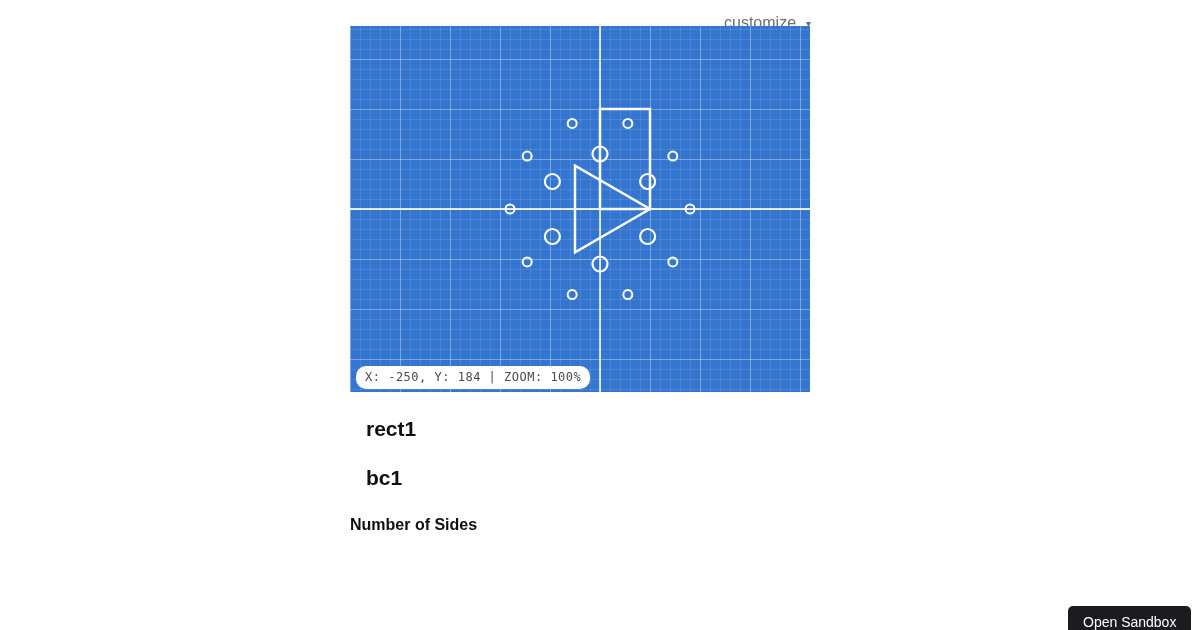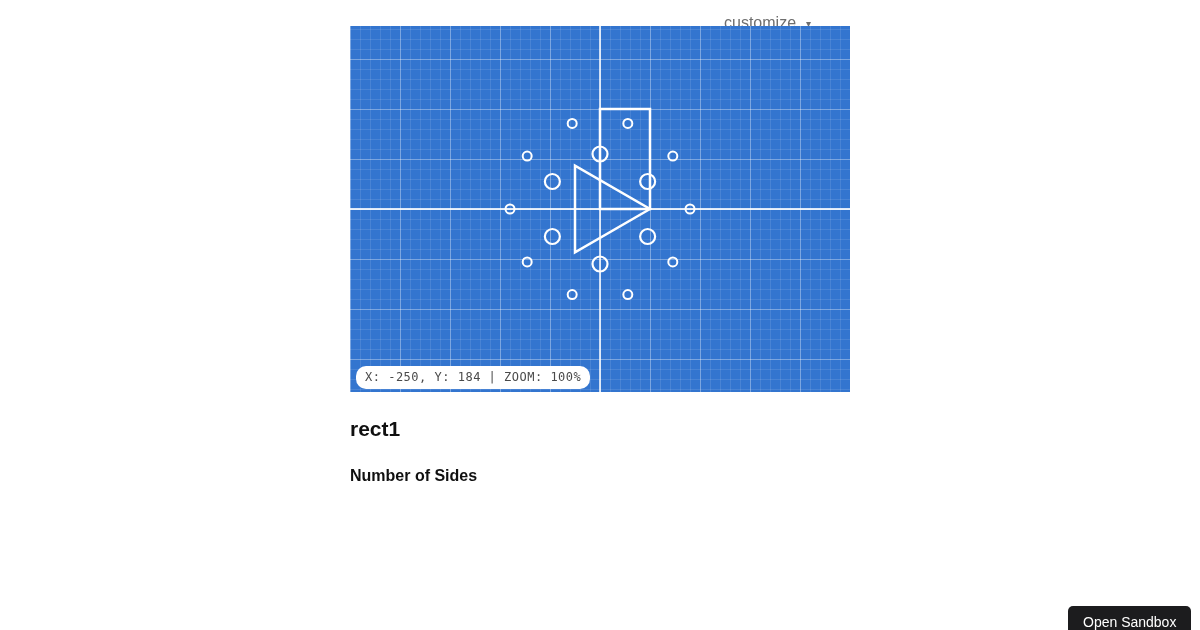--- a/index.html
+++ b/index.html
@@ -20,21 +20,21 @@
     font-size: 16px; color: #6e6e6e;
     display: flex; align-items: center; gap: 10px;
     cursor: pointer; white-space: nowrap;
   }
   .customize .caret { font-size: 10px; color: #6e6e6e; }
 
   
   .canvas {
     position: relative;
     margin-top: 26px;
-    width: 500px; height: 366px;
+    width: 460px; height: 366px;
     background-color: var(--canvas-bg, #3375cf);
     background-image:
       linear-gradient(var(--grid-major, rgba(255,255,255,.28)) 1px, transparent 1px),
       linear-gradient(90deg, var(--grid-major, rgba(255,255,255,.28)) 1px, transparent 1px),
       linear-gradient(var(--grid-minor, rgba(255,255,255,.10)) 1px, transparent 1px),
       linear-gradient(90deg, var(--grid-minor, rgba(255,255,255,.10)) 1px, transparent 1px);
     background-size: 50px 50px, 50px 50px, 10px 10px, 10px 10px;
     background-position: 0 33px, 0 0, 0 3px, 0 0;
   }
   .canvas svg { position: absolute; left: 0; top: 0; display: block; }
@@ -46,21 +46,21 @@
     padding: 4px 9px 5px 9px;
     font-family: "DejaVu Sans Mono", monospace;
     font-size: 12px; letter-spacing: .5px;
     color: #4a4a4a;
     white-space: nowrap;
   }
 
   
   .item-title {
     font-size: 21px; font-weight: 700; color: #101010;
-    line-height: 24px; margin: 25px 0;
+    line-height: 24px; margin: 25px 16px;
   }
   .field-label {
     font-size: 16px; font-weight: 700; color: #101010;
     line-height: 19px; margin-top: 24px;
   }
 
   
   .open-sandbox {
     position: absolute; left: 1068px; top: 580px;
     height: 33px; padding: 0 15px;
@@ -104,18 +104,19 @@
           <circle cx="222.19" cy="97.40" r="4.5" fill="none" stroke="#ffffff" stroke-width="2"></circle>
           <circle cx="277.81" cy="97.40" r="4.5" fill="none" stroke="#ffffff" stroke-width="2"></circle>
           <circle cx="322.81" cy="130.10" r="4.5" fill="none" stroke="#ffffff" stroke-width="2"></circle>
         </svg>
       <div class="status-pill">
         <span>X: -250, Y: 184 | ZOOM: 100%</span>
       </div>
     </div>
 
     <div class="item-title">rect1</div>
+    <div class="item-title">bc1</div>
     <div class="field-label">Number of Sides</div>
 
   </div>
 
   <button class="open-sandbox" style="background: rgb(28, 28, 30); color: rgb(255, 255, 255);">Open Sandbox</button>
 </div>
 
 </body></html>

